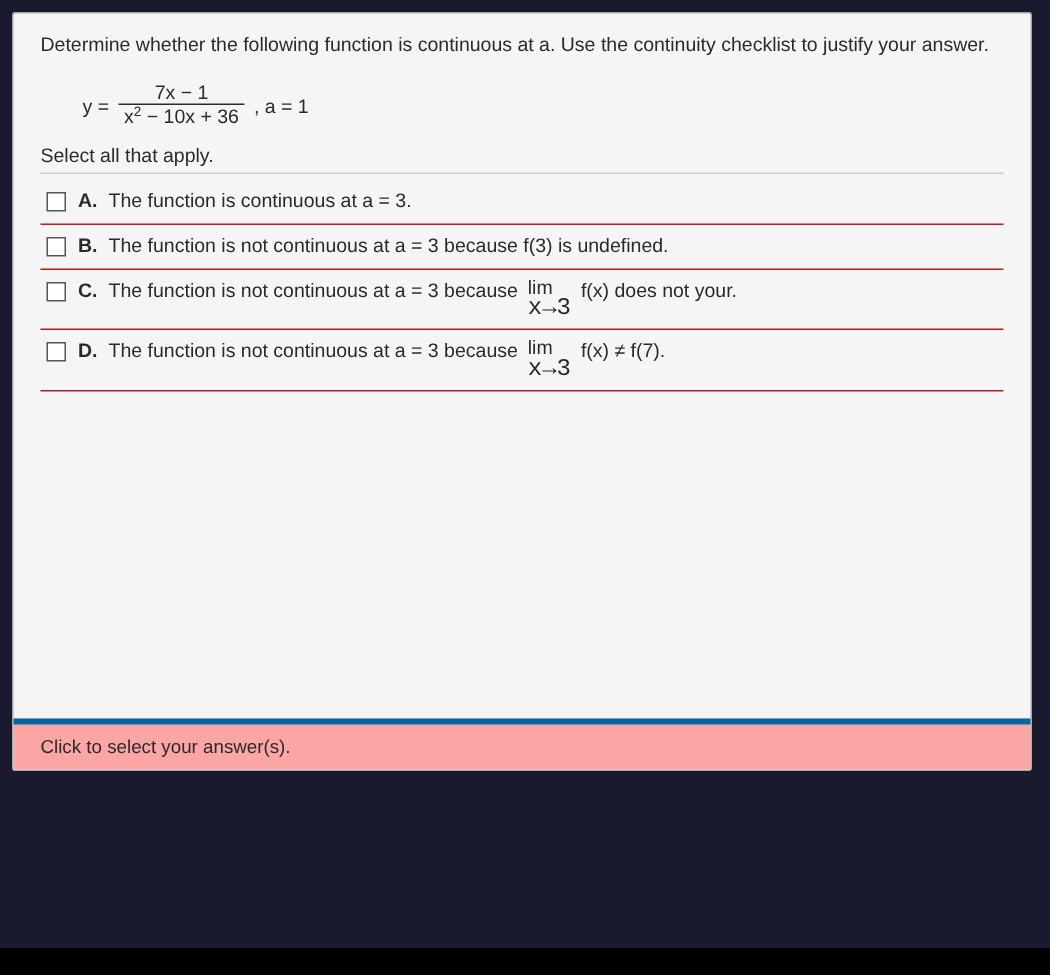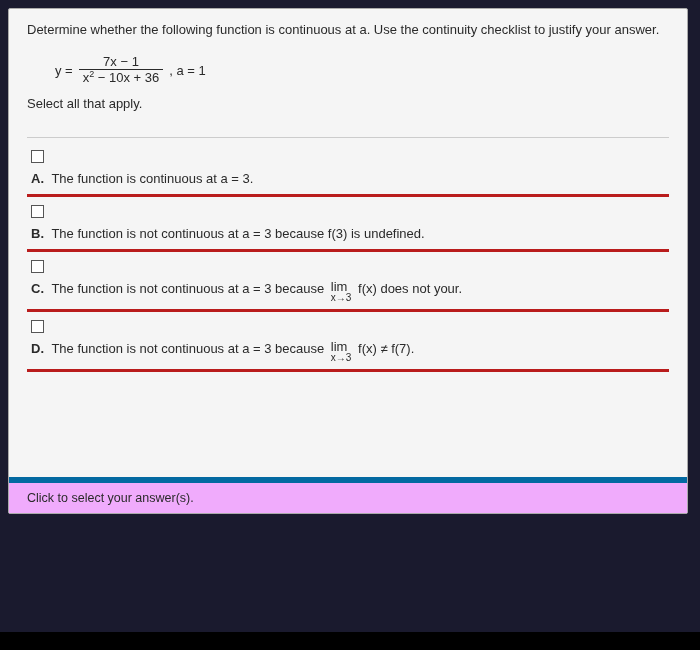--- a/index.html
+++ b/index.html
@@ -33,29 +33,28 @@
   .frac {
     display: inline-flex;
     flex-direction: column;
     align-items: center;
     line-height: 1.1;
   }
   .frac .num { padding: 0 4px; }
   .frac .bar { border-top: 1px solid #2a2a2a; align-self: stretch; }
   .frac .den { padding: 0 4px; }
   sup { font-size: 9px; vertical-align: super; }
-  .select-text { margin-bottom: 22px; }
+  .select-text { margin-bottom: 0; }
   .divider { border: none; border-top: 1px solid #ccc; margin: 4px 0; }
   .opt {
     display: flex;
     align-items: flex-start;
     gap: 8px;
     padding: 6px 4px;
-    border-bottom: 3px solid #b91c1c;
-    flex-direction: column;
+    border-bottom: 1px solid #b91c1c;
   }
   .opt:last-of-type { border-bottom: none; }
   .cb {
     width: 13px; height: 13px;
     border: 1px solid #555;
     background: #fff;
     flex-shrink: 0;
     margin-top: 2px;
   }
   .opt-label { font-weight: bold; margin-right: 4px; }
@@ -63,27 +62,27 @@
   .opt-line1 { display: inline; }
   .sublimit {
     display: inline-flex;
     flex-direction: column;
     align-items: flex-start;
     vertical-align: top;
     line-height: 0.95;
     margin: 0 3px;
   }
   .sublimit .top { }
-  .sublimit .bot { font-size: 10px; }
+  .sublimit .bot { font-size: 16px; font-family: Liberation Mono, monospace; }
   .footer {
     position: absolute;
     bottom: 0; left: 0; right: 0;
     padding: 8px 18px;
-    border-top: 6px solid #0369a1;
-    background: #f0abfc;
+    border-top: 4px solid #0369a1;
+    background: #fca5a5;
     font-size: 12.5px;
   }
   .black-edge {
     position: fixed;
     bottom: 0; left: 0;
     width: 700px; height: 18px;
     background: #000;
   }
 </style>
 </head>

